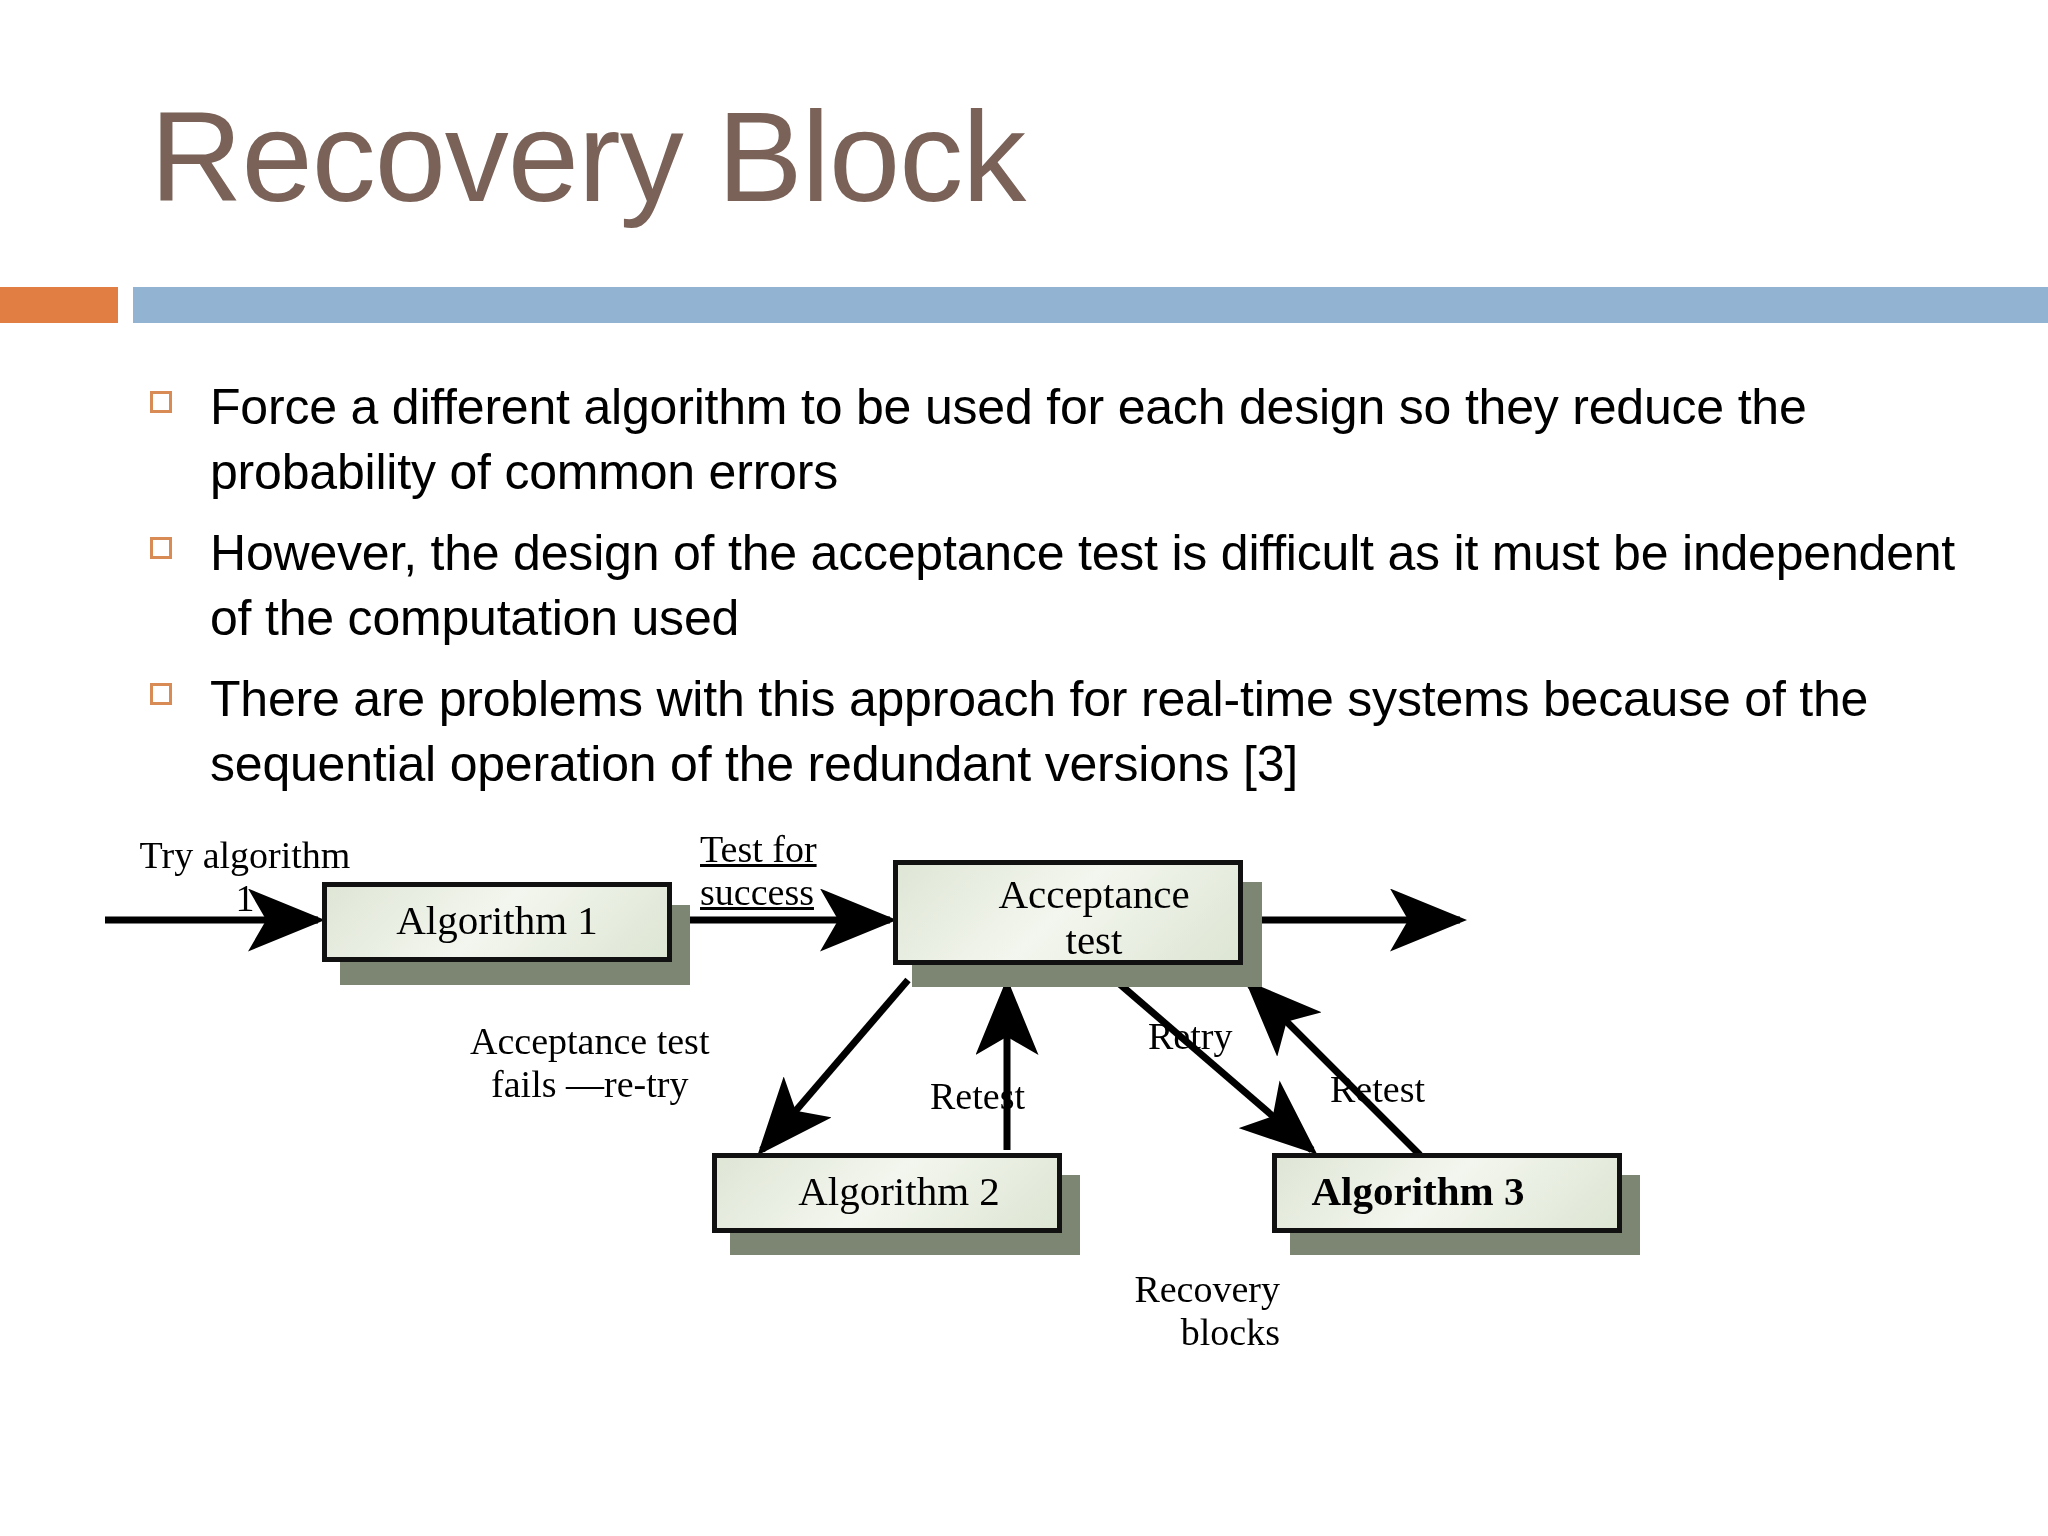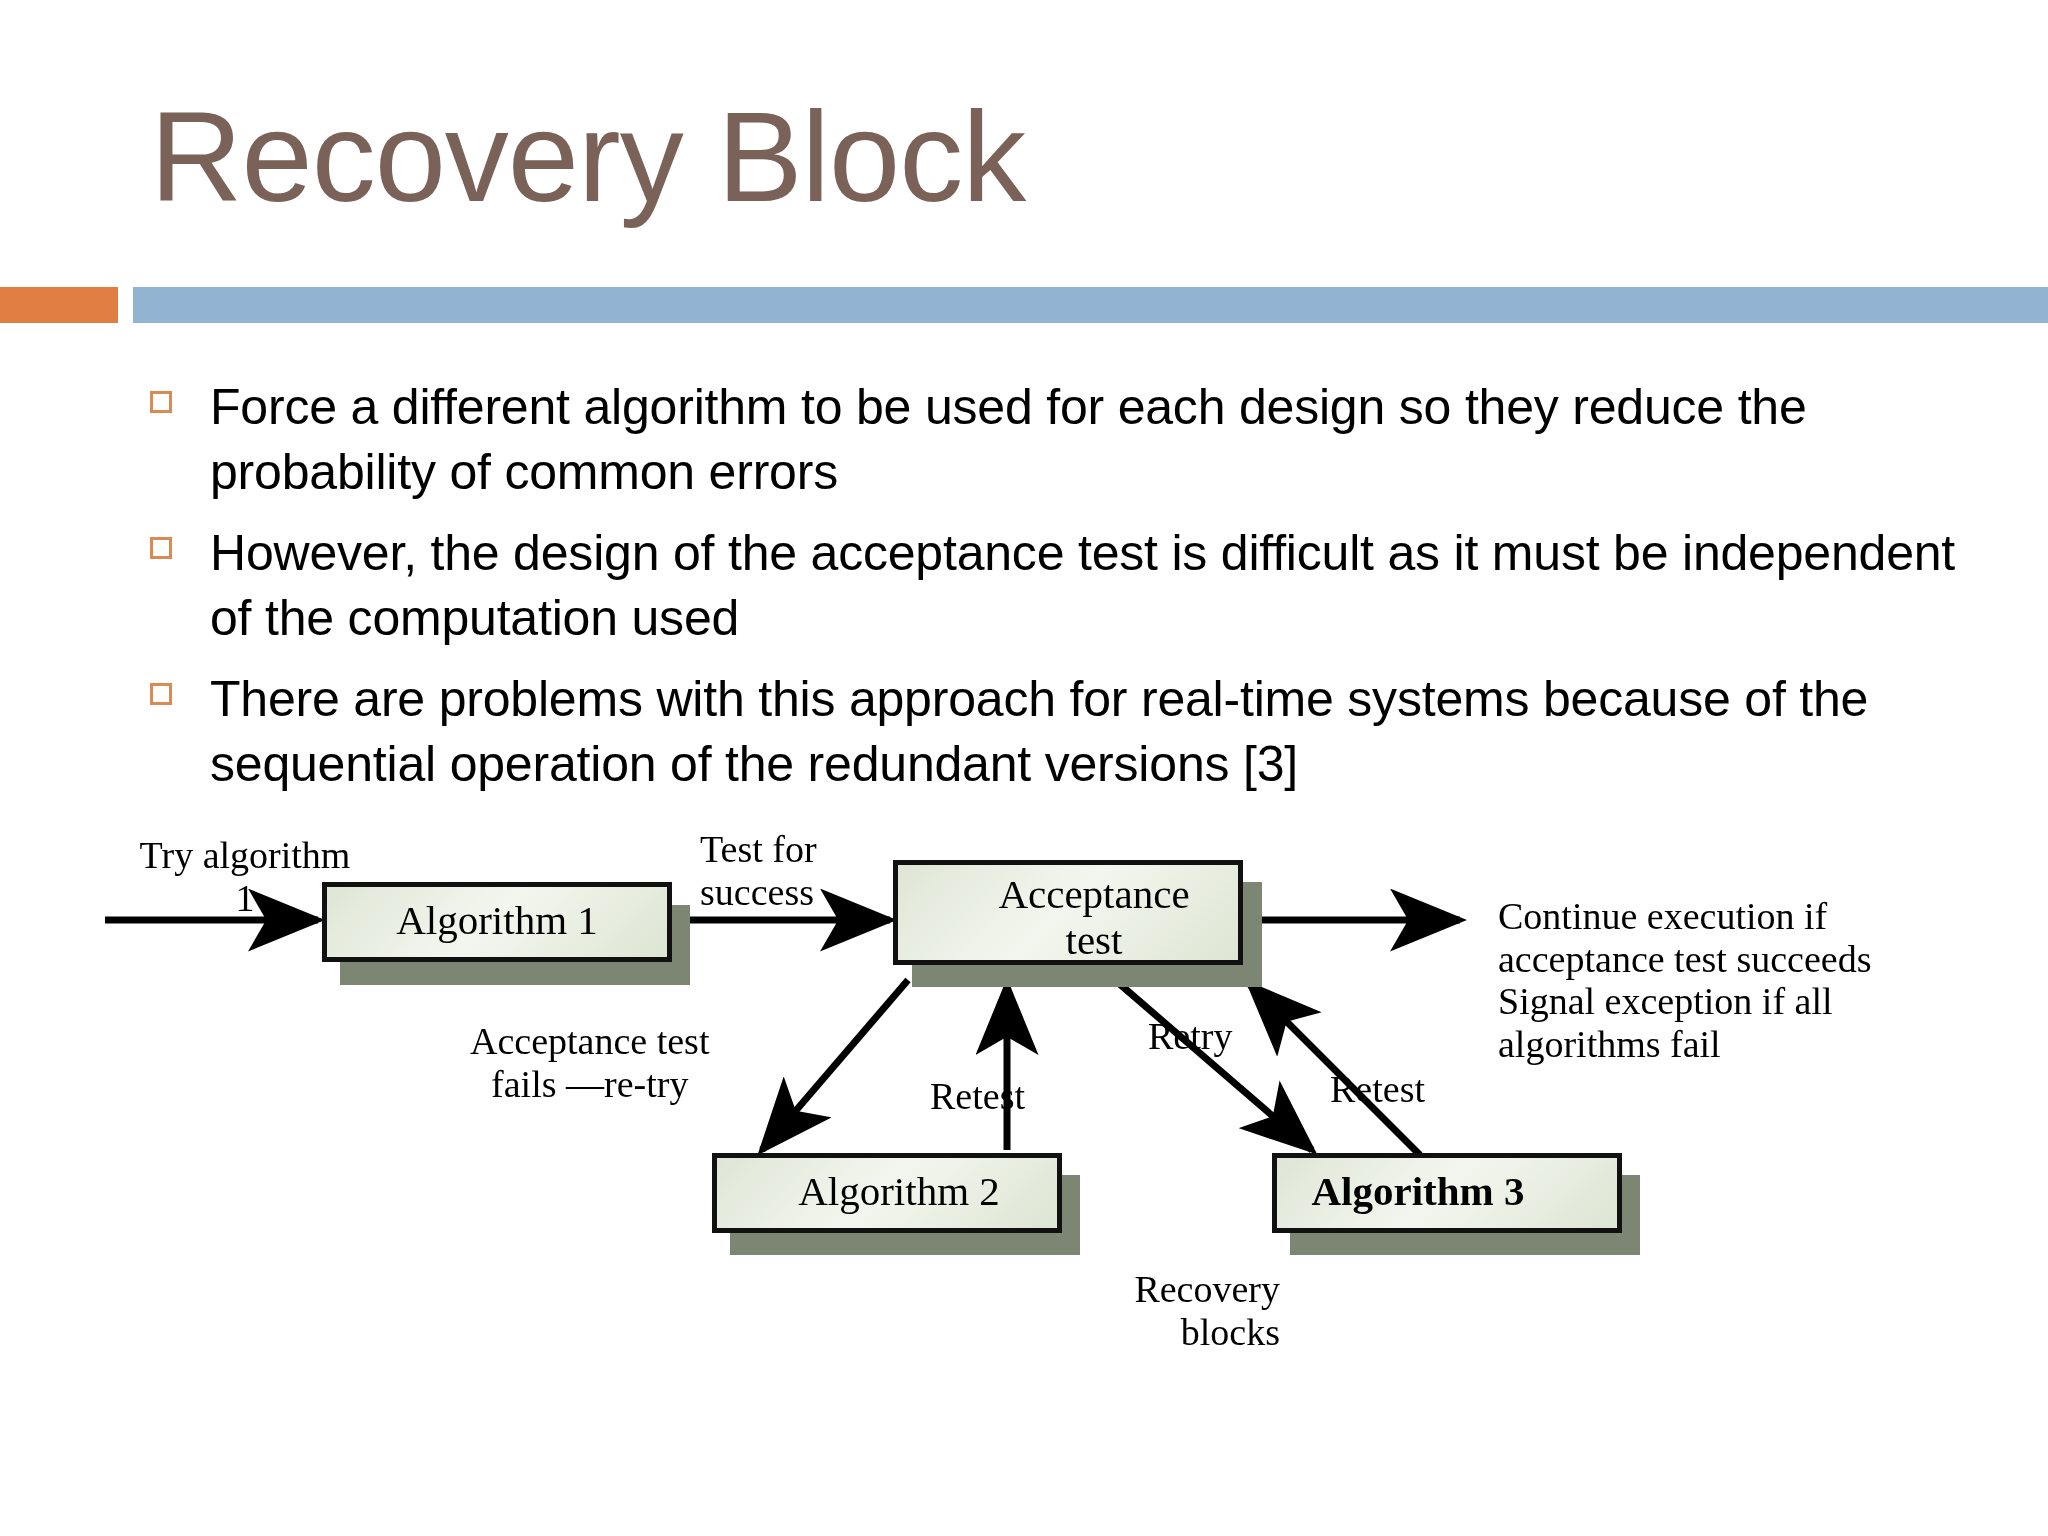--- a/index.html
+++ b/index.html
@@ -183,27 +183,23 @@
   <div class="dg-box" style="left:712px; top:333px; width:350px; height:80px;"></div>
   <div class="dg-box-label" style="left:712px; top:349px; width:374px;">Algorithm 2</div>
 
   <div class="dg-box-shadow" style="left:1290px; top:355px; width:350px; height:80px;"></div>
   <div class="dg-box" style="left:1272px; top:333px; width:350px; height:80px;"></div>
   <div class="dg-box-label" style="left:1272px; top:349px; width:292px;font-weight:bold;">Algorithm 3</div>
 
   <div class="dg-label" style="left:95px; top:14px; text-align:center; width:300px;">Try algorithm
 1</div>
 
-  <div class="dg-label" style="left:700px; top:8px;">Test for
+  <div class="dg-label" style="left:700px; top:8px;text-decoration:underline;">Test for
 success</div>
 
-  <div class="dg-label" style="left:1498px; top:75px;">Continue execution if
-acceptance test succeeds
-Signal exception if all
-algorithms fail</div>
 
   <div class="dg-label" style="left:470px; top:200px; text-align:center;">Acceptance test
 fails —re-try</div>
 
   <div class="dg-label" style="left:930px; top:255px;">Retest</div>
 
   <div class="dg-label" style="left:1148px; top:195px;">Retry</div>
 
   <div class="dg-label" style="left:1330px; top:248px;">Retest</div>
 

